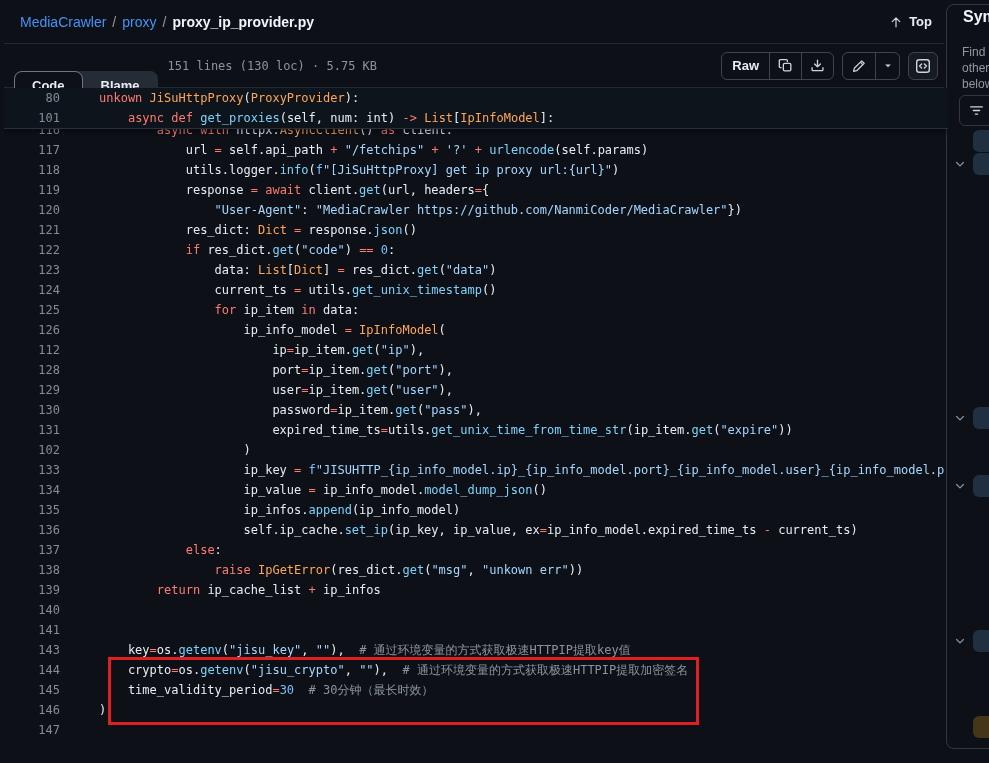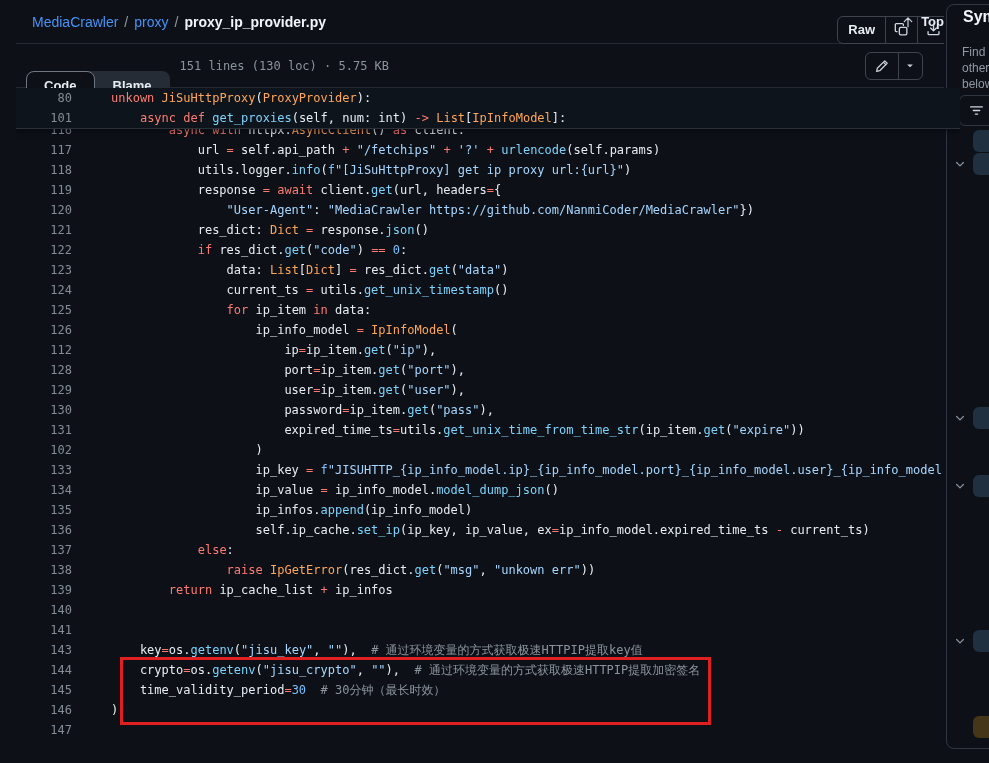--- a/index.html
+++ b/index.html
@@ -1,21 +1,21 @@
 <!DOCTYPE html>
 <html><head>
 <meta charset="utf-8">
 <style>
   * { margin:0; padding:0; box-sizing:border-box; }
   html,body { width:989px; height:763px; overflow:hidden; background:#0d1117;
     font-family:"Liberation Sans","DejaVu Sans",sans-serif; color:#e6edf3; }
   .app { position:relative; width:989px; height:763px; }
 
   
-  .main { position:absolute; left:16px; top:0; width:944px; height:732px; background:#0d1117; }
+  .main { position:absolute; left:4px; top:0; width:944px; height:732px; background:#0d1117; }
 
   .file-header { height:44px; display:flex; align-items:center; padding:0 16px;
     border-bottom:1px solid #222932; }
   .breadcrumb { font-size:14px; display:flex; align-items:center; gap:6px; white-space:nowrap; }
   .breadcrumb a { color:#4493f8; text-decoration:none; cursor:pointer; }
   .breadcrumb .sep { color:#9198a1; }
   .breadcrumb .file { color:#f0f6fc; font-weight:700; }
   .top-link { margin-left:auto; display:flex; align-items:center; gap:6px; font-size:13px;
     font-weight:600; color:#e6edf3; cursor:pointer; }
 
@@ -25,21 +25,21 @@
   .seg .segbtn { border:1px solid transparent; background:transparent; color:#e6edf3;
     font-family:inherit; font-size:13px; font-weight:600; padding:0 17px; border-radius:8px;
     cursor:pointer; display:flex; align-items:center; }
   .seg .segbtn.active { background:#0d1117; border-color:#6e7681; }
   .meta { margin-left:10px; font-family:"DejaVu Sans Mono","Liberation Mono",monospace;
     font-size:12px; color:#8b949e; white-space:nowrap; }
   .copilot { margin-left:28px; display:flex; align-items:center; gap:8px; font-size:13px;
     font-weight:600; color:#e6edf3; cursor:pointer; white-space:nowrap; }
   .copilot svg { flex:none; }
 
-  .tb-right { margin-left:auto; display:flex; align-items:center; gap:8px;flex-direction:column; }
+  .tb-right { margin-left:auto; display:flex; align-items:center; gap:8px; }
   .btn-group { display:flex; border:1px solid #3d444d; border-radius:6px; overflow:hidden; height:28px; }
   .gbtn { display:flex; align-items:center; justify-content:center; background:transparent;
     border:0; color:#e6edf3; font-family:inherit; font-size:13px; font-weight:600;
     padding:0 10px; cursor:pointer; height:100%; }
   .gbtn + .gbtn { border-left:1px solid #3d444d; }
   .gbtn.icon { width:32px; padding:0; }
   .solo-btn { width:30px; height:28px; display:flex; align-items:center; justify-content:center;
     border:1px solid #3d444d; border-radius:6px; background:#161b22; cursor:pointer; }
   svg.oct { stroke:#cdd5dd; fill:none; stroke-width:1.4; stroke-linecap:round; stroke-linejoin:round; }
   svg.oct.fill { fill:#cdd5dd; stroke:none; }

